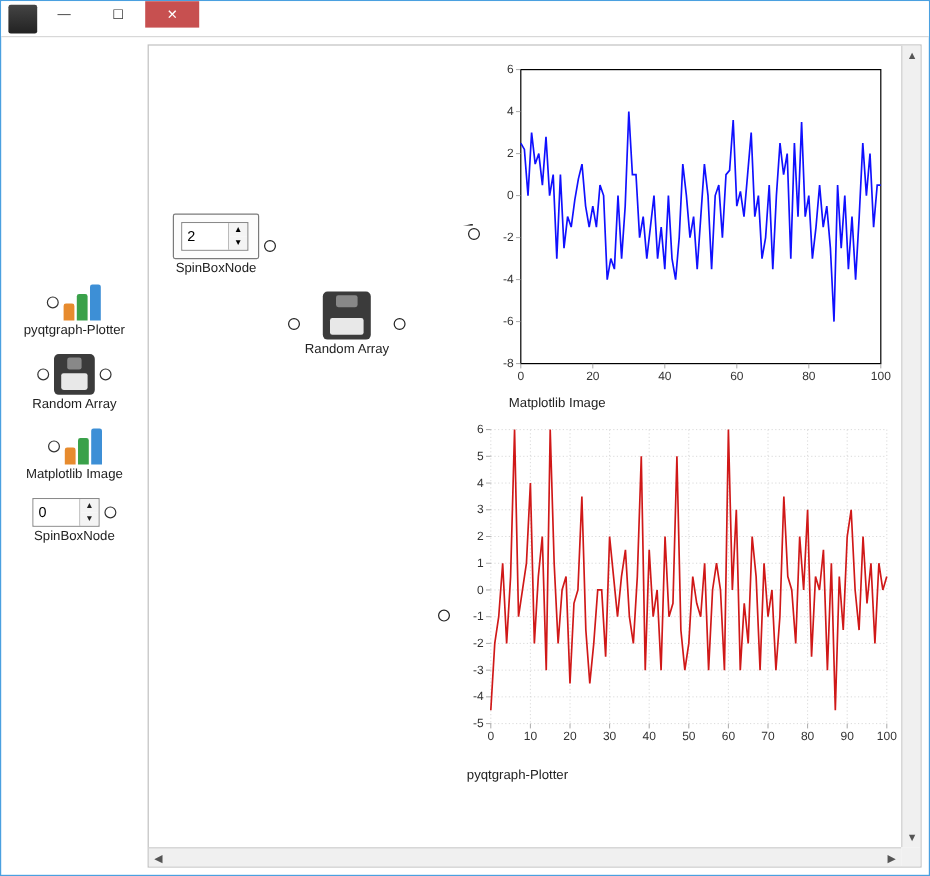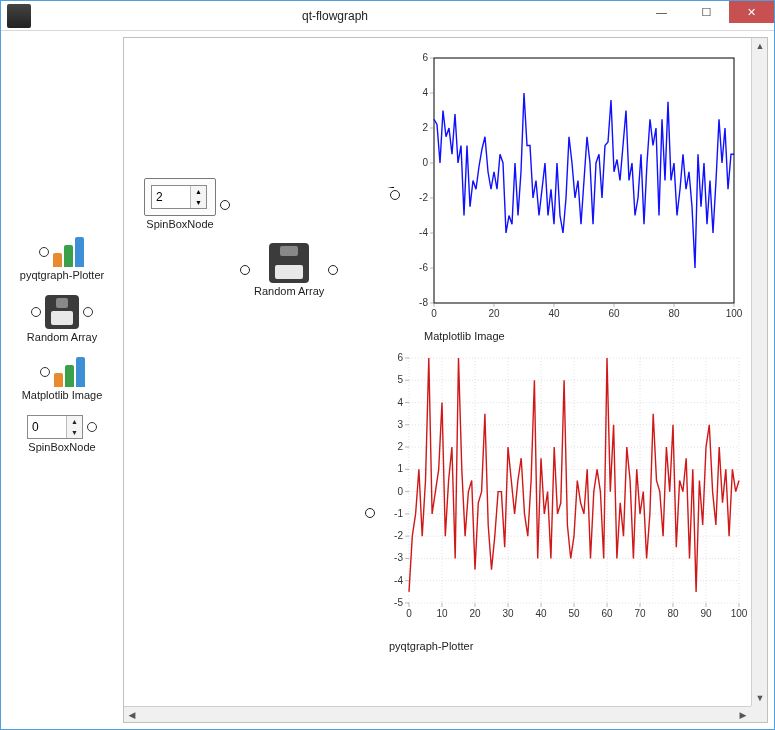--- a/index.html
+++ b/index.html
@@ -58,21 +58,20 @@
   .tick { stroke:#888; stroke-width:0.6;}
   .grid { stroke:#ccc; stroke-width:0.6; stroke-dasharray:1 2;}
 </style>
 </head>
 <body>
 
 <div class="window">
 
   <div class="titlebar">
     <div class="appicon"></div>
-    <div class="title">qt-flowgraph</div>
     <div class="controls">
       <div class="btn">—</div>
       <div class="btn">☐</div>
       <div class="btn close">✕</div>
     </div>
   </div>
 
   <div class="client">
 
     <div class="palette">

